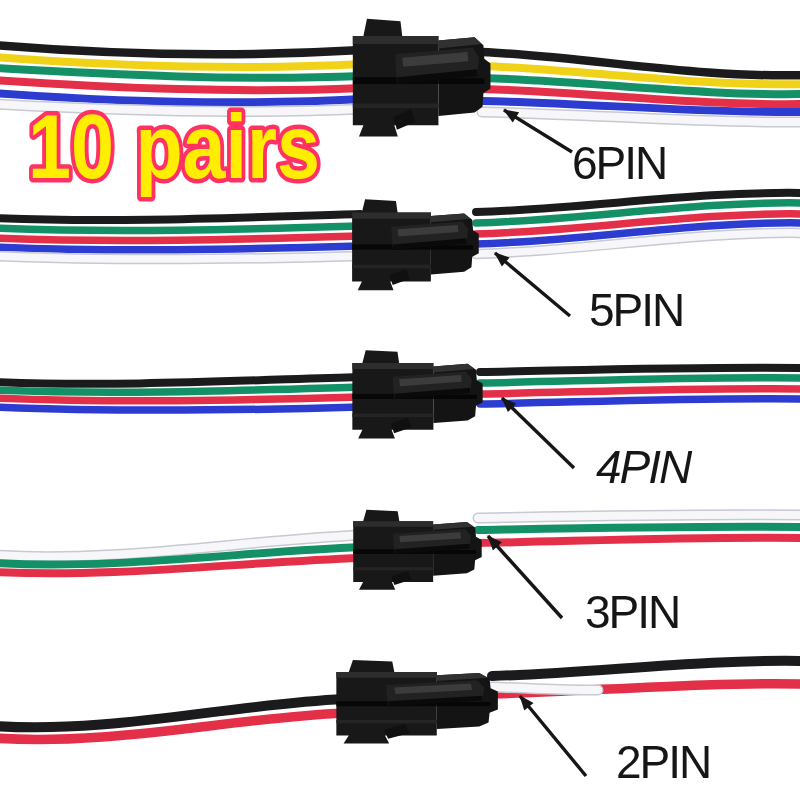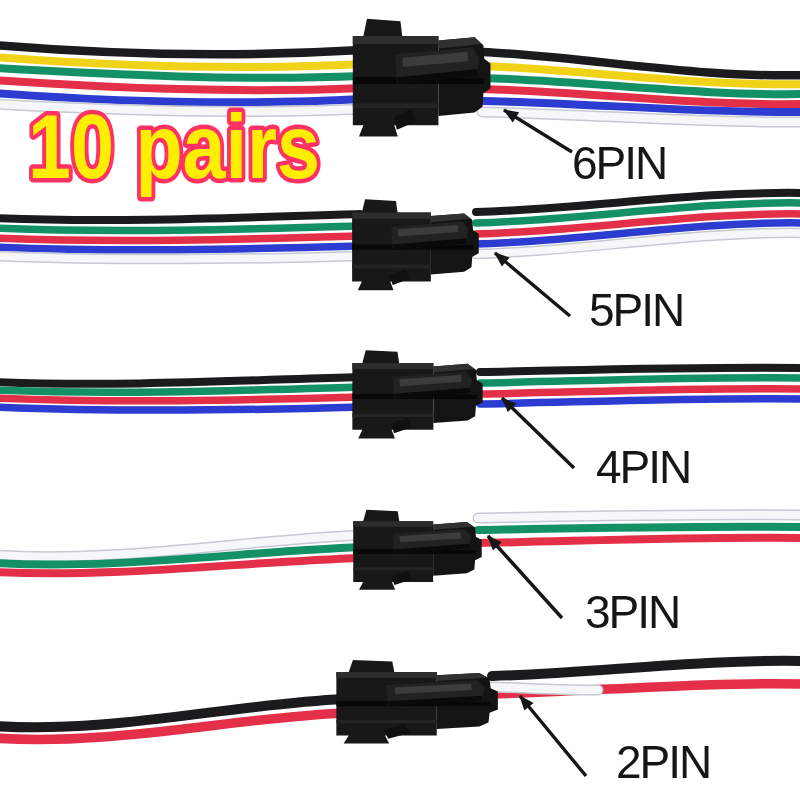--- a/index.html
+++ b/index.html
@@ -142,17 +142,17 @@
         <line x1="586" y1="776" x2="520" y2="696" stroke="#161616" stroke-width="3.4" marker-end="url(#arrowhead)"></line>
       </g>
   </svg>
 
   <svg class="promo-svg" width="380" height="140">
     <text id="promo-text" class="promo-text" x="16" y="94" font-size="90" textLength="292" lengthAdjust="spacingAndGlyphs" paint-order="stroke" stroke-width="9" stroke-linejoin="round" fill="#ffee00" stroke="#ff3263">10 pairs</text>
   </svg>
 
   <div class="pin-label" style="left: 572px; top: 140px; color: rgb(22, 22, 22);">6PIN</div>
   <div class="pin-label" style="left: 576px; top: 287px; color: rgb(22, 22, 22); margin-left: 13px;">5PIN</div>
-  <div class="pin-label" style="left: 596px; top: 444px; color: rgb(22, 22, 22);">4PIN</div>
+  <div class="pin-label" style="left: 596px; top: 444px; color: rgb(22, 22, 22); font-style: italic;">4PIN</div>
   <div class="pin-label" style="left: 585px; top: 589px; color: rgb(22, 22, 22); text-align: right;">3PIN</div>
   <div class="pin-label" style="left: 592px; top: 739px; color: rgb(22, 22, 22); margin-left: 24px;">2PIN</div>
 
 </div>
 
 </body></html>

